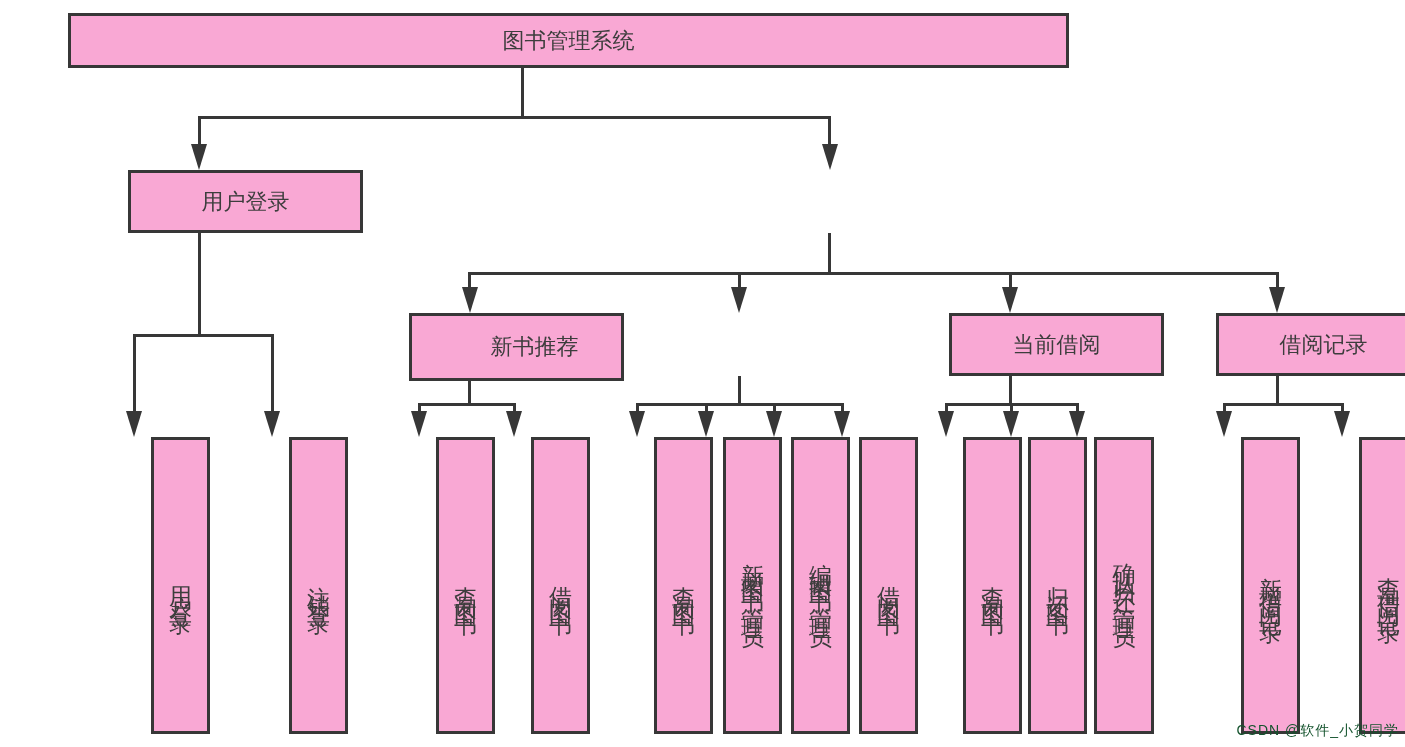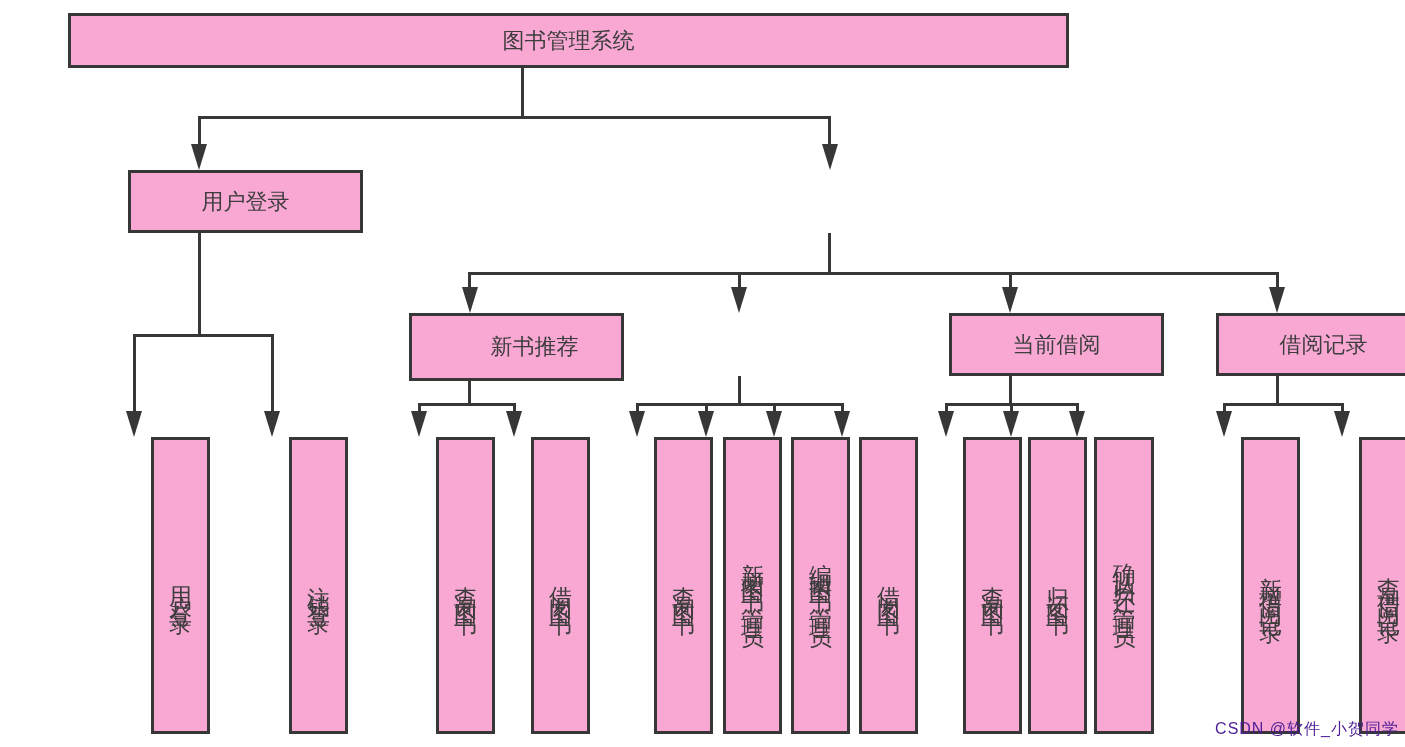--- a/index.html
+++ b/index.html
@@ -24,21 +24,21 @@
     letter-spacing:9px;font-size:23px;line-height:1;
   }
   
   .vl{position:absolute;width:3px;background:var(--line);z-index:1;}
   .hl{position:absolute;height:3px;background:var(--line);z-index:1;}
   .ar{position:absolute;width:0;height:0;z-index:1;
       border-left:8px solid transparent;border-right:8px solid transparent;
       border-top:26px solid var(--line);}
   .watermark{
     position:absolute;right:6px;bottom:7px;z-index:3;
-    color:#4c1d95;font-size:16px;letter-spacing:1px;white-space:nowrap;
+    color:#14532d;font-size:14px;letter-spacing:1px;white-space:nowrap;
   }
 </style>
 </head>
 <body>
 
 <div class="canvas">
 
   <div class="box" style="left:22px;top:13px;width:1001px;height:55px;">
     <span>图书管理系统</span>
   </div>

